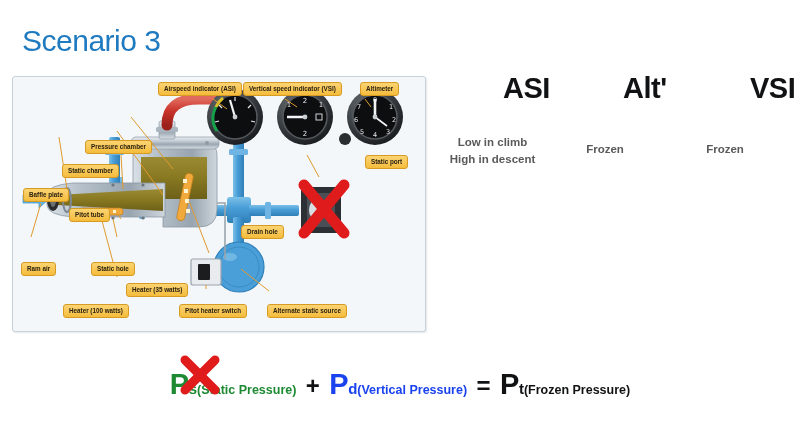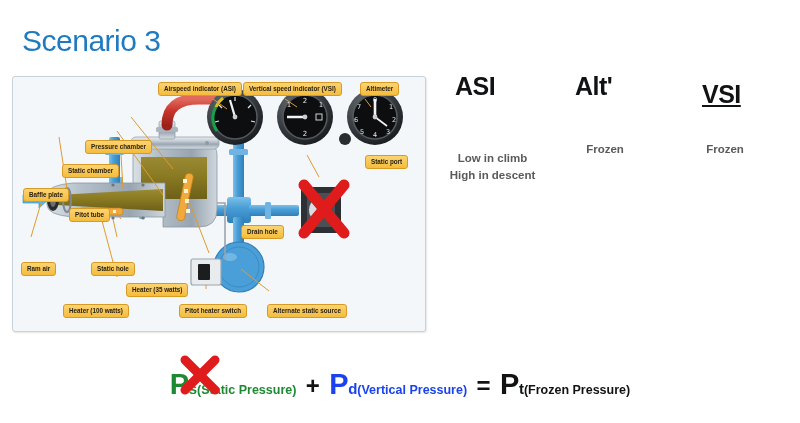--- a/index.html
+++ b/index.html
@@ -43,22 +43,23 @@
     font-weight:bold;
     line-height:1;
     padding:3px 5px;
     white-space:nowrap;
     font-family:"Liberation Sans", sans-serif;
   }
 
   
   .colhead{
     position:absolute;
-    font-size:25px;font-weight:bold;color:#111214;
+    font-size:29px;font-weight:bold;color:#111214;
     letter-spacing:-0.5px;
+    margin-left:48px;
   }
   .colsub{
     position:absolute;
     font-size:11.5px;font-weight:bold;color:#5a5a5c;
     line-height:1.45;
     text-align:center;
   }
 
   
   #eq{
@@ -309,23 +310,23 @@
     <div class="cal" style="left:50px;top:227px;">Heater (100 watts)</div>
     <div class="cal" style="left:113px;top:206px;">Heater (35 watts)</div>
     <div class="cal" style="left:166px;top:227px;">Pitot heater switch</div>
     <div class="cal" style="left:254px;top:227px;">Alternate static source</div>
     <div class="cal" style="left:228px;top:148px;">Drain hole</div>
     <div class="cal" style="left:352px;top:78px;">Static port</div>
   </div>
 
   <div class="colhead" style="left:455px;top:72px;">ASI</div>
   <div class="colhead" style="left:575px;top:72px;">Alt'</div>
-  <div class="colhead" style="left:702px;top:80px;text-decoration:underline;">VSI</div>
-
-  <div class="colsub" style="left:425px;top:134px;width:135px;margin-top:16px;">Low in climb<br>High in descent</div>
+  <div class="colhead" style="left:702px;top:72px;">VSI</div>
+
+  <div class="colsub" style="left:425px;top:134px;width:135px;">Low in climb<br>High in descent</div>
   <div class="colsub" style="left:560px;top:141px;width:90px;">Frozen</div>
   <div class="colsub" style="left:680px;top:141px;width:90px;">Frozen</div>
 
   <div id="eq">
 
     <span class="term"><span class="big g">P</span><span class="sub g">s</span><span class="paren g">(Static Pressure)</span>
       <svg id="eqx" viewBox="0 0 44 42">
         <g stroke="#e01b1b" stroke-width="9" stroke-linecap="round">
           <line x1="7" y1="6" x2="37" y2="36"></line>
           <line x1="37" y1="6" x2="7" y2="36"></line>

